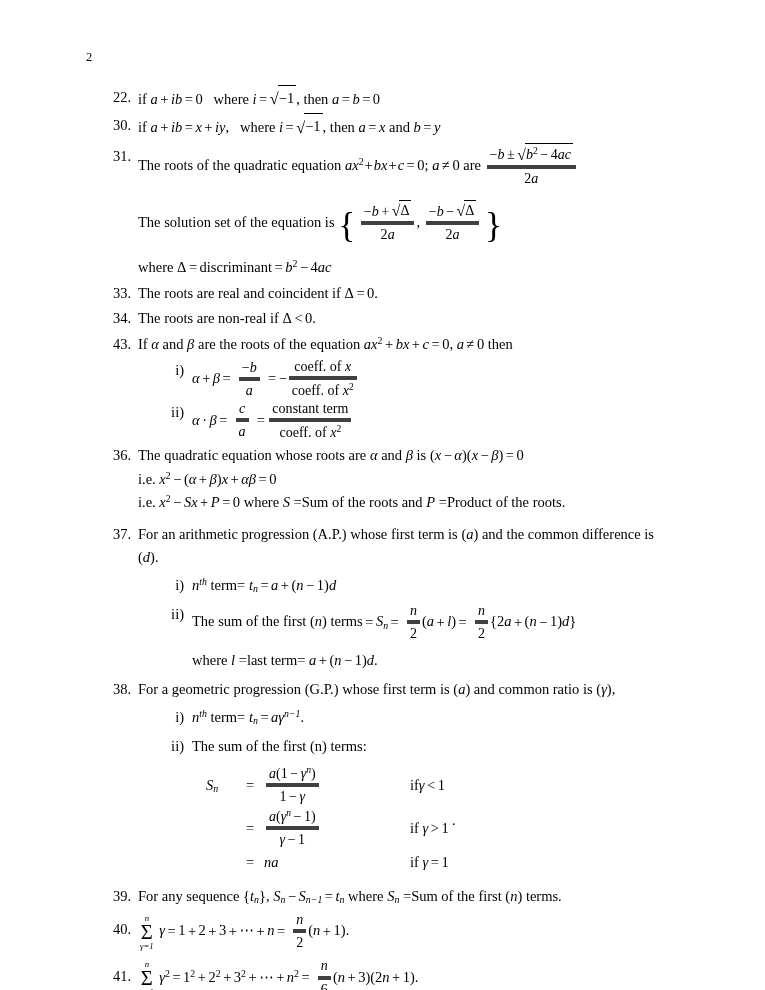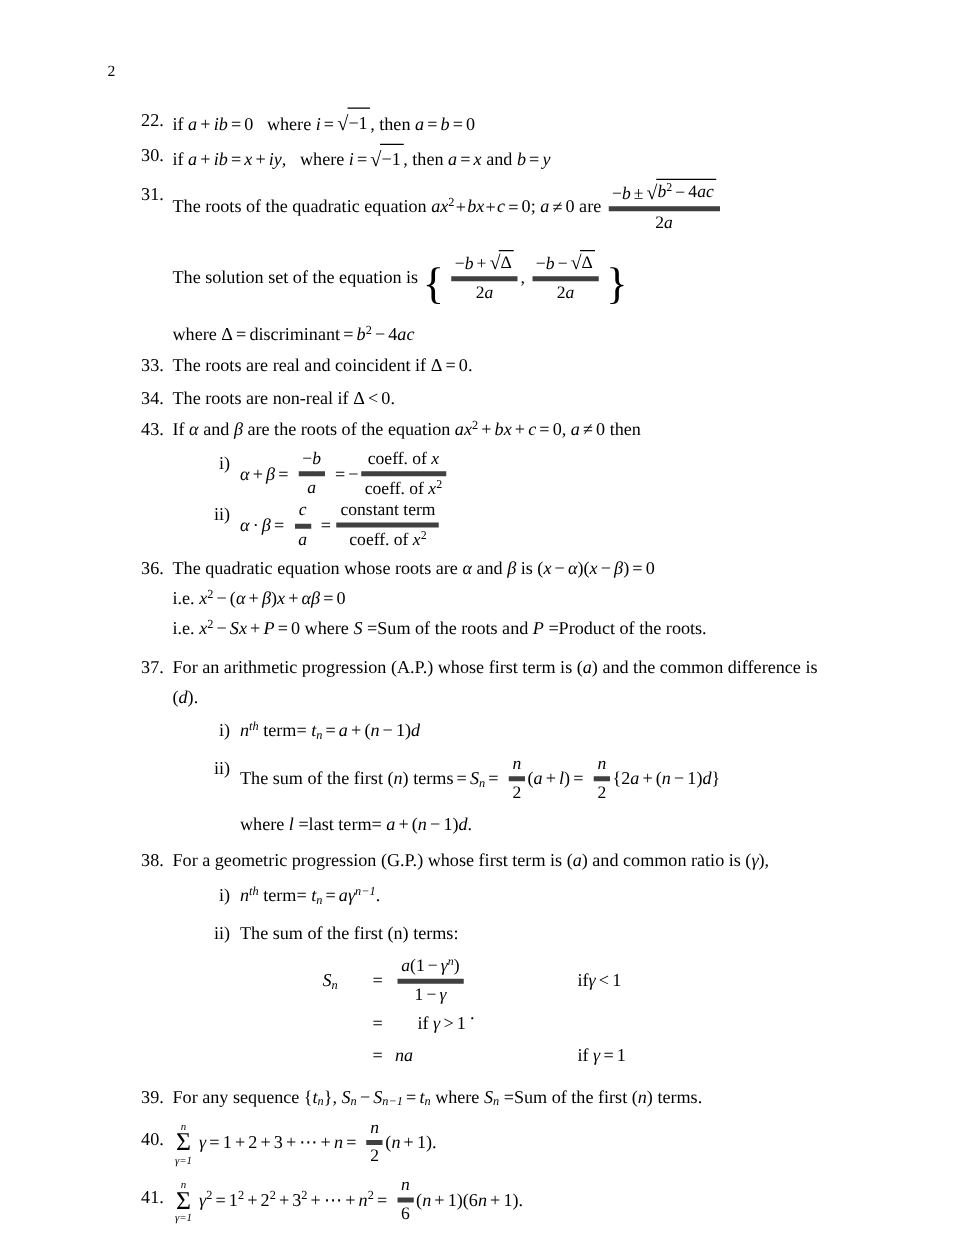--- a/index.html
+++ b/index.html
@@ -135,21 +135,21 @@
     margin: 0 2px;
     position: relative;
     top: -0.02em;
   }
   .sum .lim { font-size: 0.6em; font-style: italic; line-height: 1; }
   .sum .lim.bot { font-size: 0.6em; }
   .sum .sig { font-size: 1.42em; line-height: 0.92; font-style: normal; }
 
   
   .gp {
-    margin-left: 120px;
+    margin-left: 68px;
     margin-top: 6px;
     font-size: 14.5px;
   }
   .gp-row { display: flex; align-items: center; }
   .gp-lhs { width: 40px; text-align: left; }
   .gp-eq { width: 18px; text-align: left; font-style: normal; }
   .gp-expr { min-width: 128px; text-align: left; }
   .gp-cond { margin-left: 18px; white-space: nowrap; }
   .gp-dot { position: relative; }
   .gp-dot::after {
@@ -359,20 +359,26 @@
               <span class="frac">
                   <span class="nu"><span class="m">a</span><span class="mr">(1</span><span class="op">−</span><span class="m">γ</span><sup class="e">n</sup><span class="mr">)</span></span>
                   <span class="de"><span class="mr">1</span><span class="op">−</span><span class="m">γ</span></span>
                 </span>
             </div>
             <div class="gp-cond"><span class="mr">if</span><span class="m">γ</span><span class="op">&lt;</span><span class="mr">1</span></div>
           </div>
           <div class="gp-row" style="margin-top:2px;">
             <div class="gp-lhs"></div>
             <div class="gp-eq">=</div>
+            <div class="gp-expr">
+              <span class="frac">
+                  <span class="nu"><span class="m">a</span><span class="mr">(</span><span class="m">γ</span><sup class="e">n</sup><span class="op">−</span><span class="mr">1)</span></span>
+                  <span class="de"><span class="m">γ</span><span class="op">−</span><span class="mr">1</span></span>
+                </span>
+            </div>
             <div class="gp-cond gp-dot"><span class="mr">if</span> <span class="m">γ</span><span class="op">&gt;</span><span class="mr">1</span></div>
           </div>
           <div class="gp-row" style="margin-top:2px;">
             <div class="gp-lhs"></div>
             <div class="gp-eq">=</div>
             <div class="gp-expr"><span class="m">na</span></div>
             <div class="gp-cond"><span class="mr">if</span> <span class="m">γ</span><span class="op">=</span><span class="mr">1</span></div>
           </div>
         </div>
       </div>
@@ -408,18 +414,18 @@
       <div class="body">
         <span class="sum">
           <span class="lim">n</span>
           <span class="sig">Σ</span>
           <span class="lim bot">γ=1</span>
         </span>
         <span class="m">γ</span><sup class="en">2</sup><span class="op">=</span><span class="mr">1</span><sup class="en">2</sup><span class="op">+</span><span class="mr">2</span><sup class="en">2</sup><span class="op">+</span><span class="mr">3</span><sup class="en">2</sup><span class="op">+</span><span class="mr">⋯</span><span class="op">+</span><span class="m">n</span><sup class="en">2</sup><span class="op">=</span>
         <span class="frac">
             <span class="nu"><span class="m">n</span></span>
             <span class="de"><span class="mr">6</span></span>
-          </span><span class="mr">(</span><span class="m">n</span><span class="op">+</span><span class="mr">1)(6</span><span class="m">n</span><span class="op">+</span><span class="mr">1).</span>
+          </span><span class="mr">(</span><span class="m">n</span><span class="op">+</span><span class="mr">3)(2</span><span class="m">n</span><span class="op">+</span><span class="mr">1).</span>
       </div>
     </div>
 
   </div>
 </div>
 
 </body></html>

